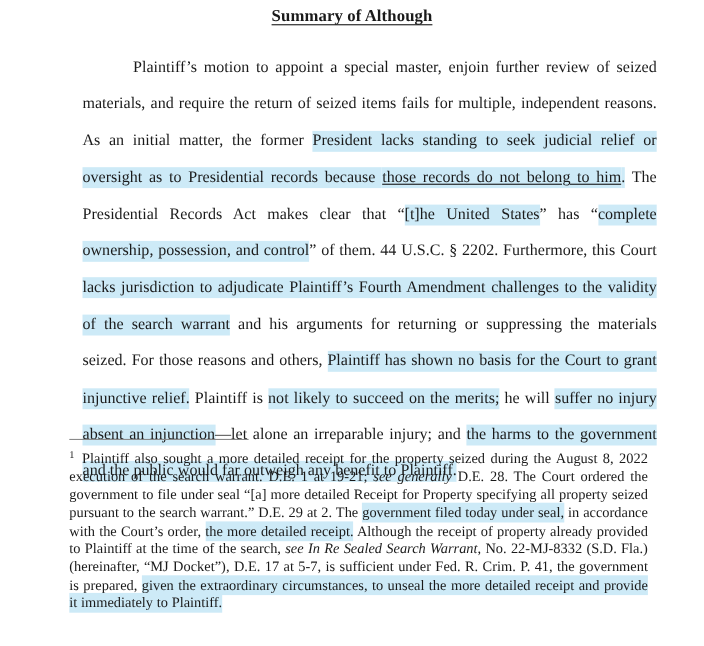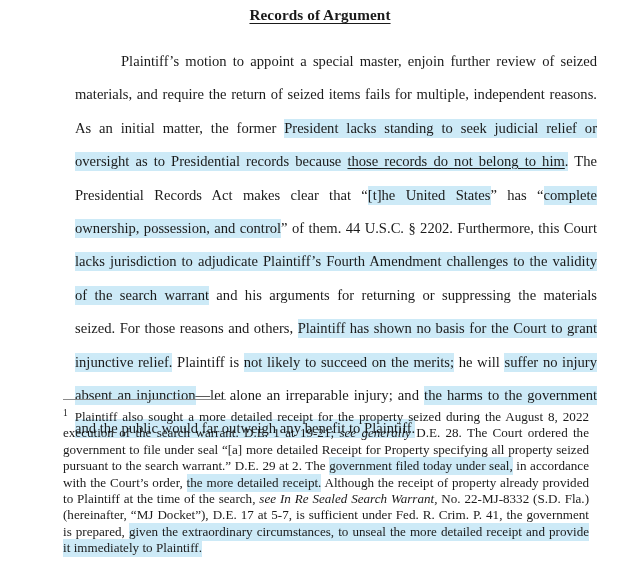--- a/index.html
+++ b/index.html
@@ -97,21 +97,21 @@
     padding-right: 2px;
   }
   .it { font-style: italic; }
 </style>
 </head>
 <body>
 
 <div class="page">
 
   <h1 class="heading">
-    <span class="h-underline">Records of Argument</span>
+    <span class="h-underline">Summary of Although</span>
   </h1>
 
   <div class="body-block">
     <p class="body-par" id="body-par"><span>Plaintiff’s motion to appoint a special master, enjoin further review of seized materials, and require the return of seized items fails for multiple, independent reasons. As an initial matter, the former </span><span class="hl">President lacks standing to seek judicial relief or oversight as to Presidential records because </span><span class="hl ul">those records do not belong to him</span><span class="hl">.</span><span> The Presidential Records Act makes clear that “</span><span class="hl">[t]he United States</span><span>” has “</span><span class="hl">complete ownership, possession, and control</span><span>” of them. 44 U.S.C. § 2202. Furthermore, this Court </span><span class="hl">lacks jurisdiction to adjudicate Plaintiff’s Fourth Amendment challenges to the validity of the search warrant</span><span> and his arguments for returning or suppressing the materials seized. For those reasons and others, </span><span class="hl">Plaintiff has shown no basis for the Court to grant injunctive relief.</span><span> Plaintiff is </span><span class="hl">not likely to succeed on the merits;</span><span> he will </span><span class="hl">suffer no injury absent an injunction</span><span>—let alone an irreparable injury; and </span><span class="hl">the harms to the government and the public would far outweigh any benefit to Plaintiff.</span></p>
   </div>
 
   <div class="footnote-area">
     <div class="fn-rule"></div>
     <p class="fn-par" id="fn-par"><span class="fn-marker">1</span><span> Plaintiff also sought a more detailed receipt for the property seized during the August 8, 2022 execution of the search warrant. D.E. 1 at 19-21; </span><span class="it">see generally</span><span> D.E. 28. The Court ordered the government to file under seal “[a] more detailed Receipt for Property specifying all property seized pursuant to the search warrant.” D.E. 29 at 2. The </span><span class="hl">government filed today under seal,</span><span> in accordance with the Court’s order, </span><span class="hl">the more detailed receipt.</span><span> Although the receipt of property already provided to Plaintiff at the time of the search, </span><span class="it">see In Re Sealed Search Warrant</span><span>, No. 22-MJ-8332 (S.D. Fla.) (hereinafter, “MJ Docket”), D.E. 17 at 5-7, is sufficient under Fed. R. Crim. P. 41, the government is prepared, </span><span class="hl">given the extraordinary circumstances, to unseal the more detailed receipt and provide it immediately to Plaintiff.</span></p>
   </div>

